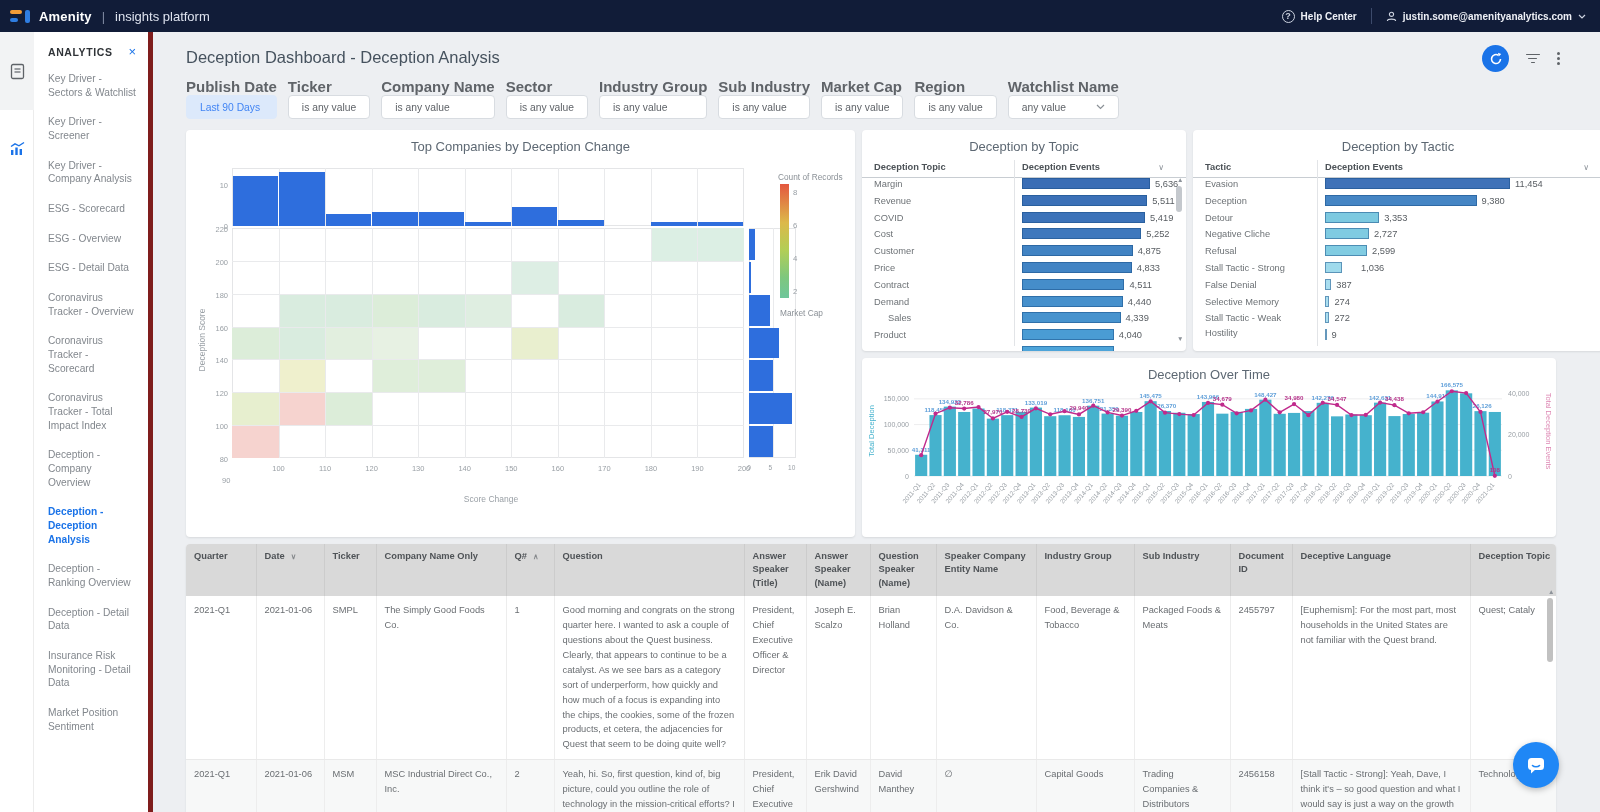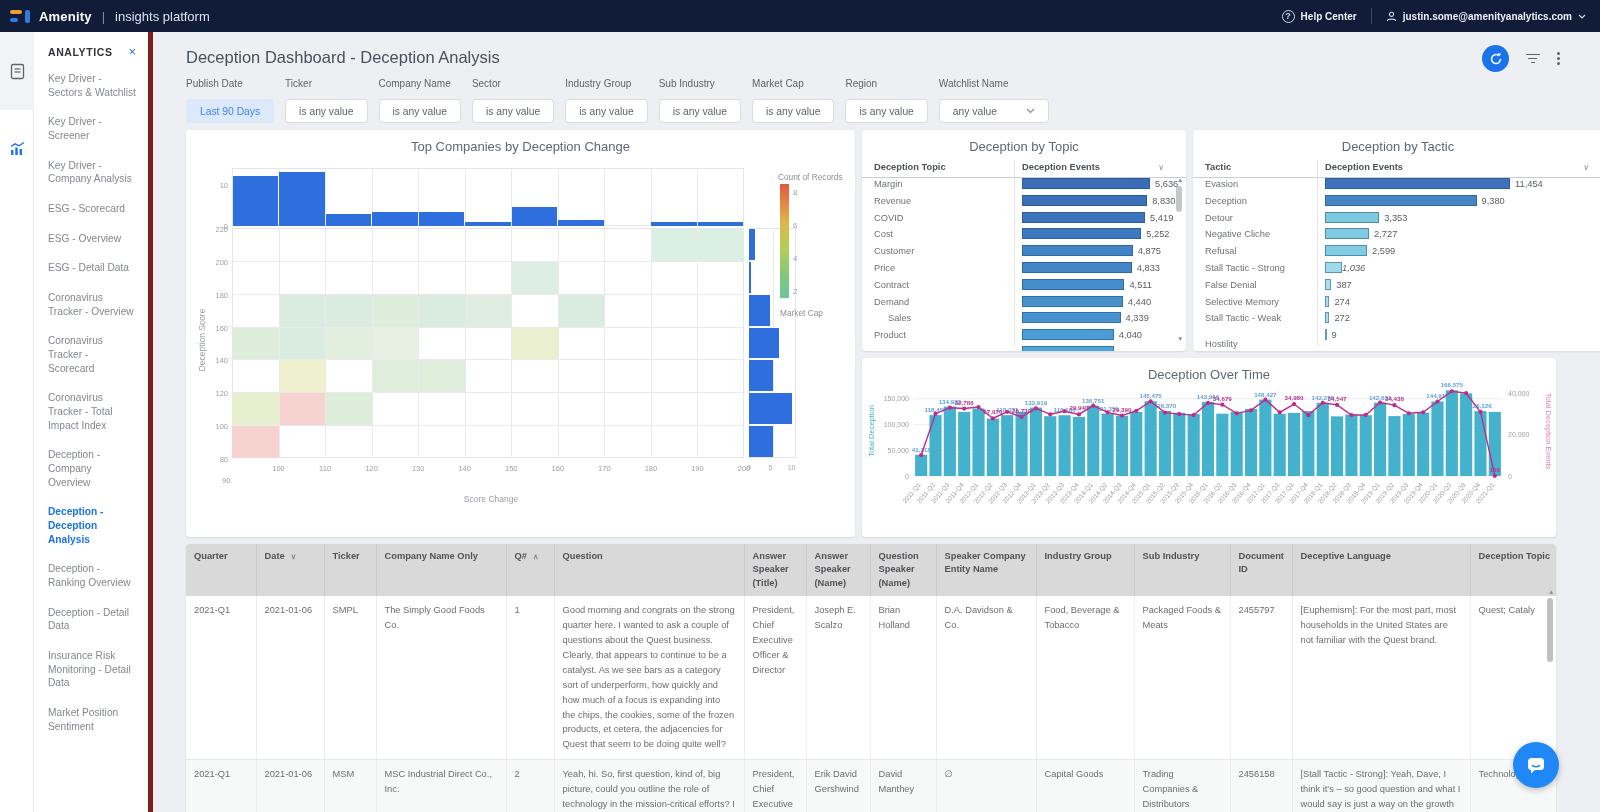--- a/index.html
+++ b/index.html
@@ -40,21 +40,21 @@
   .main{ position:absolute; left:153px; top:32px; width:1447px; height:780px; background:#edeff2; }
   .page-title{ position:absolute; left:33px; top:16px; font-size:16.5px; color:#46525e; }
   .actions{ position:absolute; right:40px; top:13px; display:flex; align-items:center; gap:16px;}
   .refresh-btn{ width:27px;height:27px;border-radius:50%;background:#1a73e8;display:flex;align-items:center;justify-content:center;cursor:pointer;}
   .filter-ic{ width:15px; cursor:pointer;}
   .filter-ic div{ height:1.6px; background:#5f6368; margin:2.6px auto; border-radius:1px;}
   .kebab{ width:4px; cursor:pointer;}
   .kebab div{ width:3px;height:3px;border-radius:50%;background:#5f6368;margin:2px auto;}
 
   .filters{ position:absolute; left:33px; top:46px; display:flex; gap:11px;}
-  .fl-label{ font-size:10px; color:#5f6368; margin-bottom:10px;}
+  .fl-label{ font-size:15px; color:#5f6368; margin-bottom:0;font-weight:bold;}
   .chip{ height:24px; background:#fff; border:1px solid #d8dce1; border-radius:4px;
     font-size:10.3px; color:#5f6368; display:flex; align-items:center; padding:0 13px; cursor:pointer; white-space:nowrap;}
   .chip.hl{ background:#dce9fb; border-color:#dce9fb; color:#4285f4;}
   .chip.wide{ min-width:110px; justify-content:space-between; gap:14px;}
 
   .card{ position:absolute; background:#fff; border-radius:4px; box-shadow:0 1px 2px rgba(60,64,67,.12);}
   .card-title{ position:absolute; left:0; right:0; top:9px; text-align:center; font-size:13px; color:#5d6873;}
 
   #card-scatter{ left:33px; top:98px; width:669px; height:407px;}
   #card-topic  { left:709px; top:98px; width:324px; height:221px; overflow:hidden;}
@@ -372,21 +372,21 @@
       <span class="lc-h1" style="left:12px;">Deception Topic</span>
       <span class="lc-h2" style="left:160px;">Deception Events</span>
       <span class="lc-chev" style="right:22px;">∨</span>
     </div>
     <div id="topic-rows">
         <div class="lc-row-label" style="left: 12px; top: 49px;">Margin</div>
         <div class="lc-bar" style="left: 160px; top: 48px; width: 128px; background: rgb(58, 109, 181);"></div>
         <div class="lc-val" style="left: 293px; top: 49px;">5,636</div>
         <div class="lc-row-label" style="left: 12px; top: 65.8px;">Revenue</div>
         <div class="lc-bar" style="left: 160px; top: 64.8px; width: 125.161px; background: rgb(59, 112, 183);"></div>
-        <div class="lc-val" style="left: 290.161px; top: 65.8px;">8,830</div>
+        <div class="lc-val" style="left: 290.161px; top: 65.8px;">5,511</div>
         <div class="lc-row-label" style="left: 12px; top: 82.6px;">COVID</div>
         <div class="lc-bar" style="left: 160px; top: 81.6px; width: 123.072px; background: rgb(60, 115, 185);"></div>
         <div class="lc-val" style="left: 288.072px; top: 82.6px;">5,419</div>
         <div class="lc-row-label" style="left: 12px; top: 99.4px;">Cost</div>
         <div class="lc-bar" style="left: 160px; top: 98.4px; width: 119.279px; background: rgb(62, 120, 189);"></div>
         <div class="lc-val" style="left: 284.279px; top: 99.4px;">5,252</div>
         <div class="lc-row-label" style="left: 12px; top: 116.2px;">Customer</div>
         <div class="lc-bar" style="left: 160px; top: 115.2px; width: 110.717px; background: rgb(65, 131, 195);"></div>
         <div class="lc-val" style="left: 275.717px; top: 116.2px;">4,875</div>
         <div class="lc-row-label" style="left: 12px; top: 133px;">Price</div>
@@ -432,31 +432,31 @@
         <div class="lc-bar" style="left: 132px; top: 81.6px; width: 54.1562px; background: rgb(124, 201, 224);"></div>
         <div class="lc-val" style="left: 191.156px; top: 82.6px;">3,353</div>
         <div class="lc-row-label" style="left: 12px; top: 99.4px;">Negative Cliche</div>
         <div class="lc-bar" style="left: 132px; top: 98.4px; width: 44.0453px; background: rgb(127, 203, 226);"></div>
         <div class="lc-val" style="left: 181.045px; top: 99.4px;">2,727</div>
         <div class="lc-row-label" style="left: 12px; top: 116.2px;">Refusal</div>
         <div class="lc-bar" style="left: 132px; top: 115.2px; width: 41.9779px; background: rgb(129, 204, 226);"></div>
         <div class="lc-val" style="left: 178.978px; top: 116.2px;">2,599</div>
         <div class="lc-row-label" style="left: 12px; top: 133px;">Stall Tactic - Strong</div>
         <div class="lc-bar" style="left: 132px; top: 132px; width: 16.733px; background: rgb(159, 218, 236);"></div>
-        <div class="lc-val" style="left: 149px; top: 133px; font-style: italic;">1,036</div>
+        <div class="lc-val" style="left: 168px; top: 133px;">1,036</div>
         <div class="lc-row-label" style="left: 12px; top: 149.8px;">False Denial</div>
         <div class="lc-bar" style="left: 132px; top: 148.8px; width: 6.25065px; background: rgb(169, 222, 240);"></div>
         <div class="lc-val" style="left: 143.251px; top: 149.8px;">387</div>
         <div class="lc-row-label" style="left: 12px; top: 166.6px;">Selective Memory</div>
         <div class="lc-bar" style="left: 132px; top: 165.6px; width: 4.42553px; background: rgb(171, 223, 240);"></div>
         <div class="lc-val" style="left: 141.426px; top: 166.6px;">274</div>
         <div class="lc-row-label" style="left: 12px; top: 183.4px;">Stall Tactic - Weak</div>
         <div class="lc-bar" style="left: 132px; top: 182.4px; width: 4.39323px; background: rgb(171, 223, 240);"></div>
         <div class="lc-val" style="left: 141.393px; top: 183.4px;">272</div>
-        <div class="lc-row-label" style="left: 12px; top: 209px;">Hostility</div>
+        <div class="lc-row-label" style="left: 12px; top: 198px;">Hostility</div>
         <div class="lc-bar" style="left: 132px; top: 199.2px; width: 1.5px; background: rgb(179, 227, 243);"></div>
         <div class="lc-val" style="left: 138.5px; top: 200.2px;">9</div>
       </div>
     <div class="lc-vline" style="left:124px;top:30px;height:186px;"></div>
   </div>
 
   <div class="card" id="card-time">
     <div class="card-title">Deception Over Time</div>
     <div id="time-body"><svg width="694" height="179">
           <line x1="52" y1="118" x2="640" y2="118" stroke="#ededee" stroke-width="1"></line>

